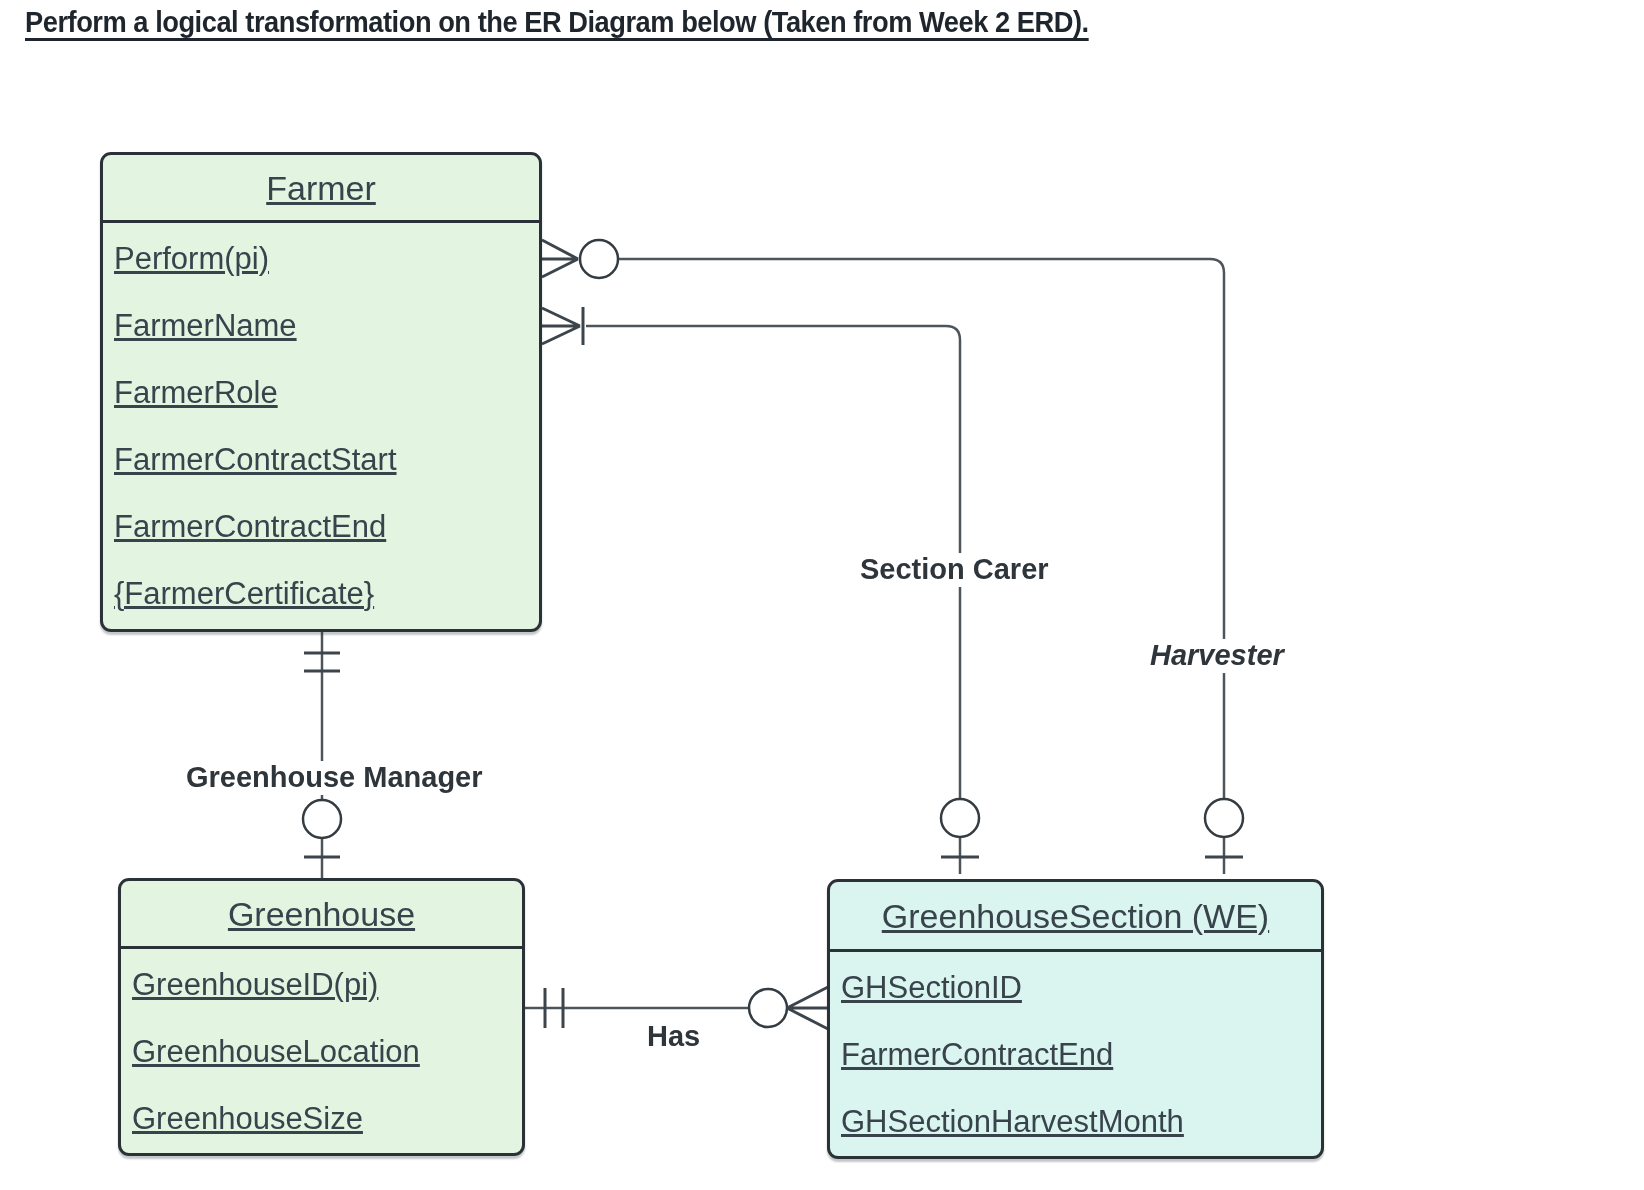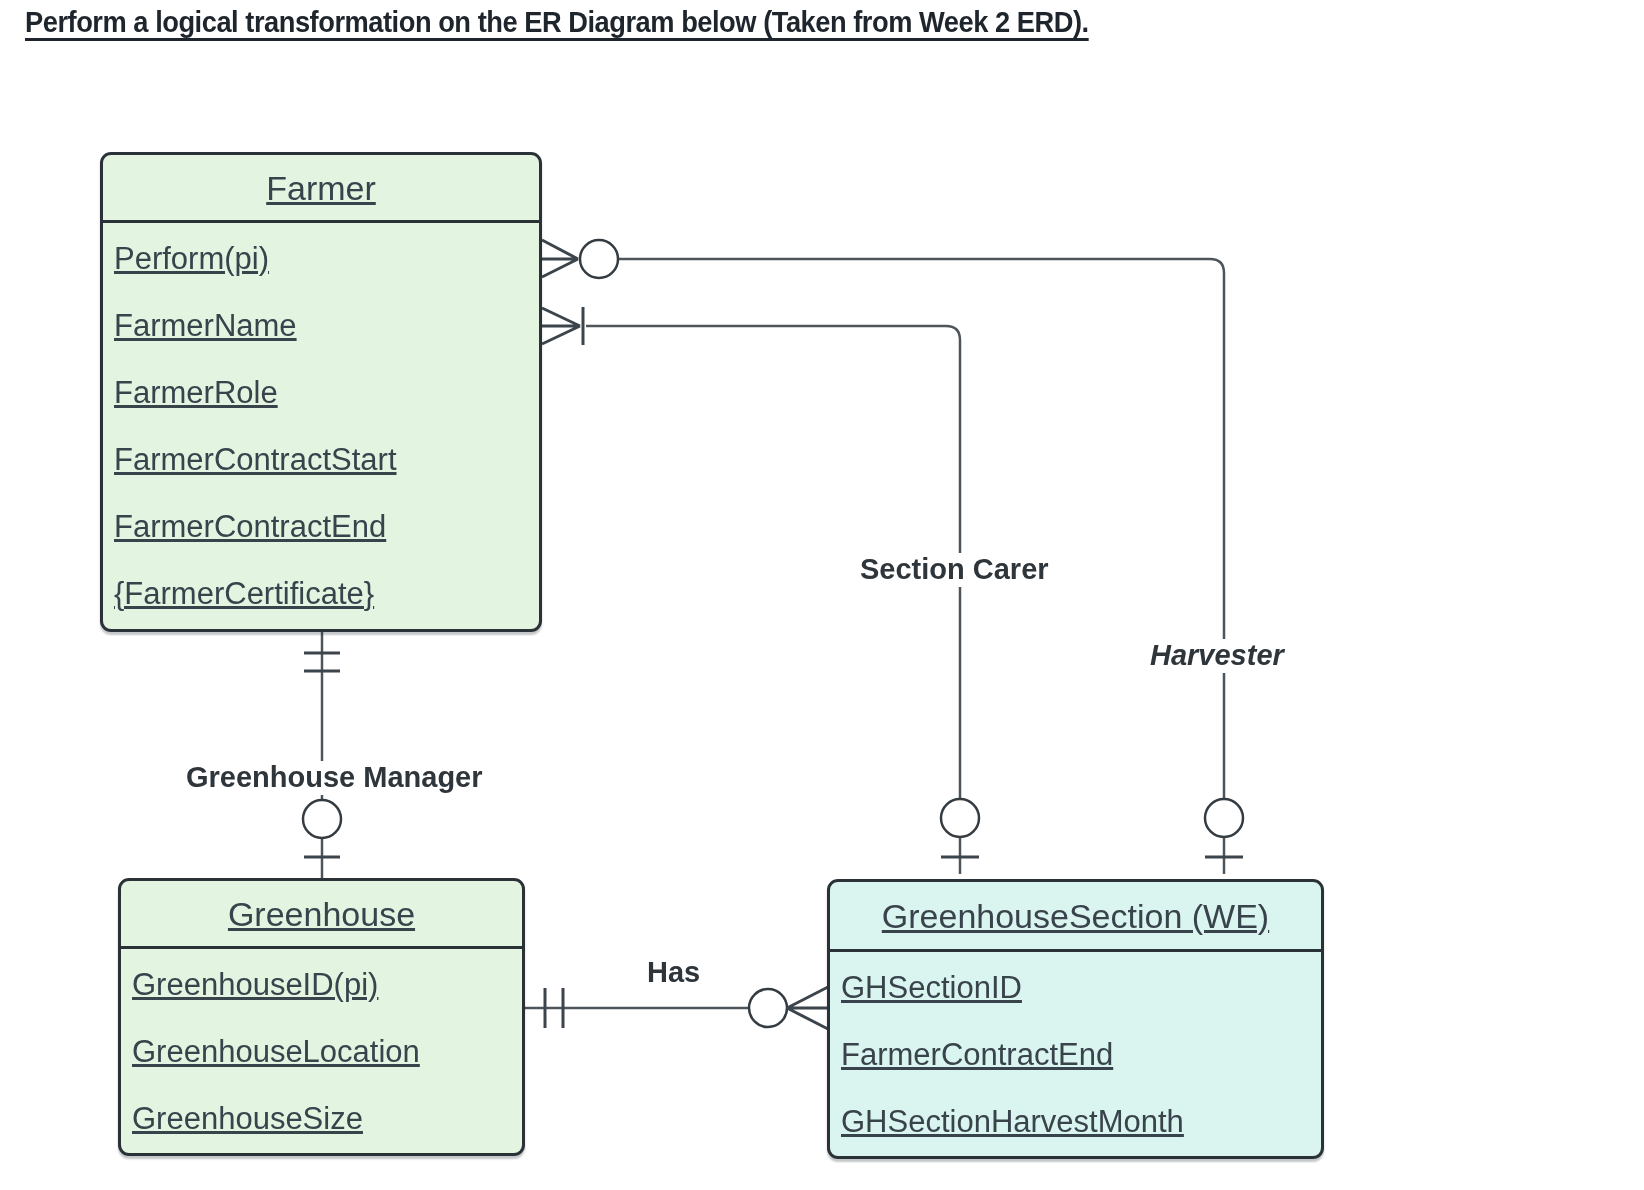--- a/index.html
+++ b/index.html
@@ -53,21 +53,21 @@
   #greenhouse-section{left:827px;top:873px;width:497px;height:280px;margin-top:6px;}
   #greenhouse-section .entity-header{height:70px;}
   .rel-label{
     position:absolute;background:var(--bg);
     font-size:29px;font-weight:bold;color:#2e353b;
     padding:1px 6px;white-space:nowrap;line-height:1.1;
   }
   #label-greenhouse-manager{left:151px;top:761px;margin-left:29px;}
   #label-section-carer{left:854px;top:553px;}
   #label-harvester{left:1144px;top:639px;font-style:italic;}
-  #label-has{left:641px;top:956px;}
+  #label-has{left:641px;top:1020px;}
 </style>
 </head>
 <body>
 
 <div class="canvas">
 
   <div class="page-title">Perform a logical transformation on the ER Diagram below (Taken from Week 2 ERD).</div>
 
   <svg class="connectors" width="1644" height="1190" viewBox="0 0 1644 1190">
 

